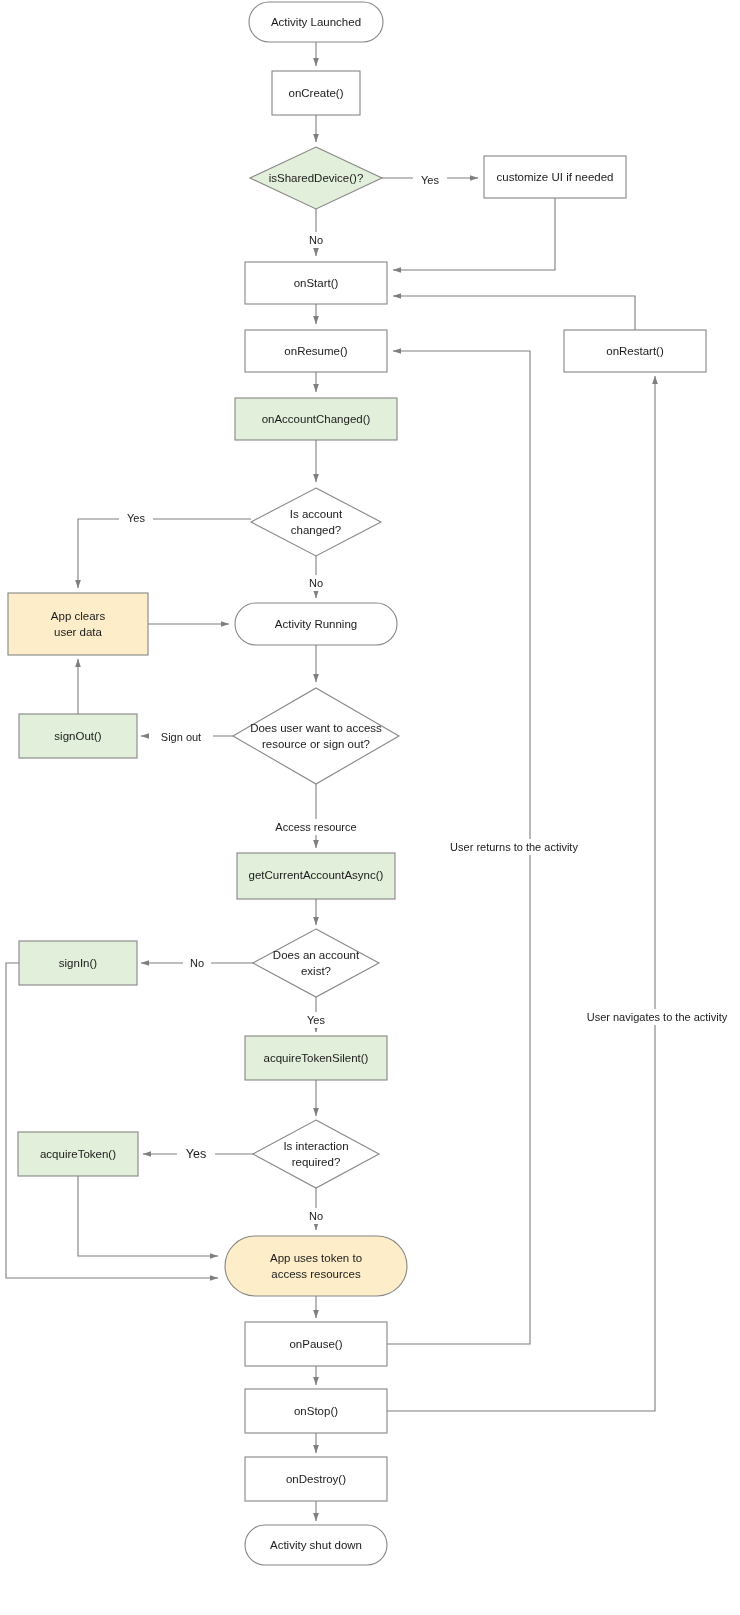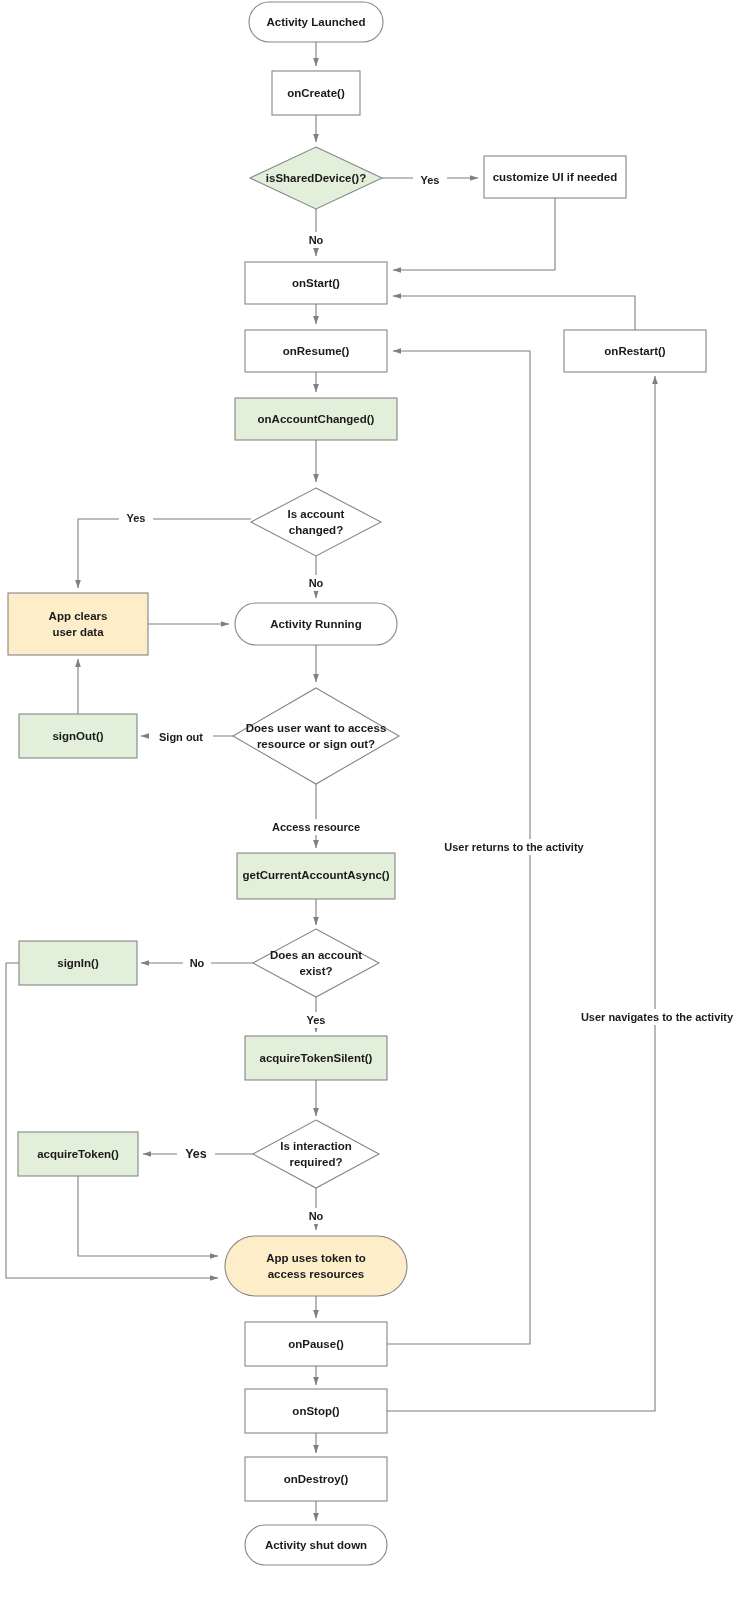--- a/index.html
+++ b/index.html
@@ -1,18 +1,18 @@
 <!DOCTYPE html>
 <html><head>
 <meta charset="utf-8">
 <style>
   html,body{margin:0;padding:0;background:#ffffff;}
   body{width:740px;height:1615px;overflow:hidden;
        font-family:"Liberation Sans","DejaVu Sans",sans-serif;}
-  #stage{position:relative;width:740px;height:1131px;font-weight:bold;}
+  #stage{position:relative;width:740px;height:1131px;}
   svg{position:absolute;top:0;left:0;width:740px;height:1615px;}
   .shape{stroke:#868686;stroke-width:1.1;}
   .fill-white{fill:#ffffff;}
   .fill-green{fill:#e2efda;}
   .fill-tan{fill:#fdeec9;}
   .edge{stroke:#7f7f7f;stroke-width:1.1;fill:none;}
   .nodetext{font-size:11.5px;fill:#1a1a1a;text-anchor:middle;
             dominant-baseline:middle;font-family:"Liberation Sans","DejaVu Sans",sans-serif;}
   .edgelabel{font-size:11px;fill:#1a1a1a;text-anchor:middle;
              dominant-baseline:middle;font-family:"Liberation Sans","DejaVu Sans",sans-serif;}

